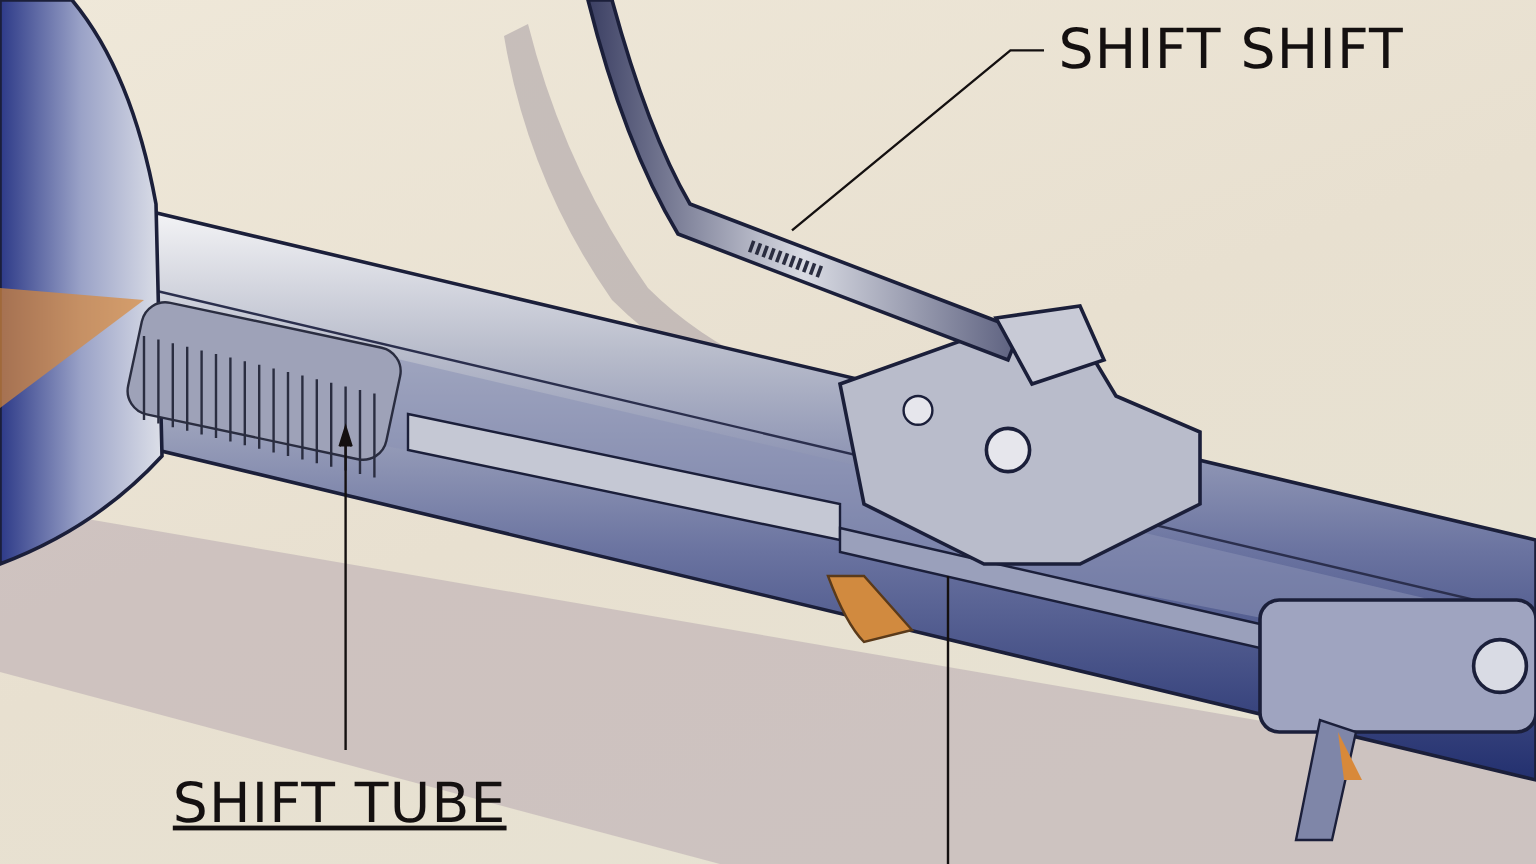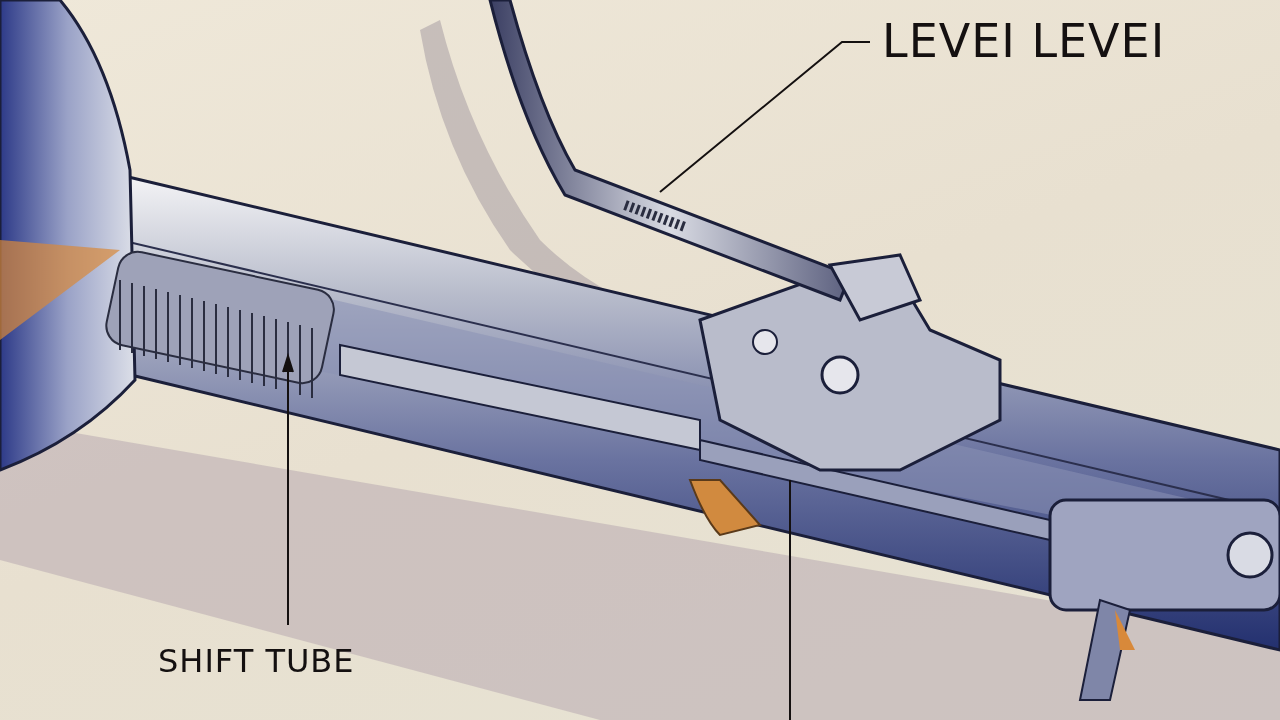--- a/index.html
+++ b/index.html
@@ -2,21 +2,21 @@
 <html><head>
 <meta charset="utf-8">
 <style>
   html, body { margin:0; padding:0; }
   body { width:1280px; height:720px; overflow:hidden; background:#e9e2d3; font-family:"DejaVu Sans", sans-serif; }
   .stage { position:relative; width:1280px; height:720px; overflow:hidden;
     background: linear-gradient(160deg, #efe8d9 0%, #e8e0d0 50%, #e6e3d4 100%); }
   svg.art { position:absolute; left:0; top:0; }
   .label { position:absolute; color:#141010; font-family:"DejaVu Sans", sans-serif; font-weight:500; letter-spacing:1px; white-space:nowrap; }
   .label-lever { left:882px; top:14px; font-size:46px; }
-  .label-tube { left:158px; top:642px; font-size:32px; }
+  .label-tube { left:144px; top:642px; font-size:46px;text-decoration:underline; }
 </style>
 </head>
 <body>
 
 <div class="stage">
   <svg class="art" width="1280" height="720" viewBox="0 0 1280 720">
     <defs>
       <linearGradient id="tubeGrad" x1="0" y1="0" x2="0" y2="1">
         <stop offset="0" stop-color="#f4f4f6"></stop>
         <stop offset="0.25" stop-color="#b8bccb"></stop>
@@ -87,15 +87,15 @@
     </g>
 
     <g stroke="#141010" stroke-width="2" fill="none">
       <path d="M870 42 L842 42 L660 192"></path>
       <line x1="288" y1="360" x2="288" y2="625"></line>
       <path d="M283 372 L288 356 L293 372" fill="#141010"></path>
       <line x1="790" y1="480" x2="790" y2="720"></line>
     </g>
   </svg>
 
-  <div class="label label-lever">LEVEI LEVEI</div>
+  <div class="label label-lever">SHIFT SHIFT</div>
   <div class="label label-tube">SHIFT TUBE</div>
 </div>
 
 </body></html>

